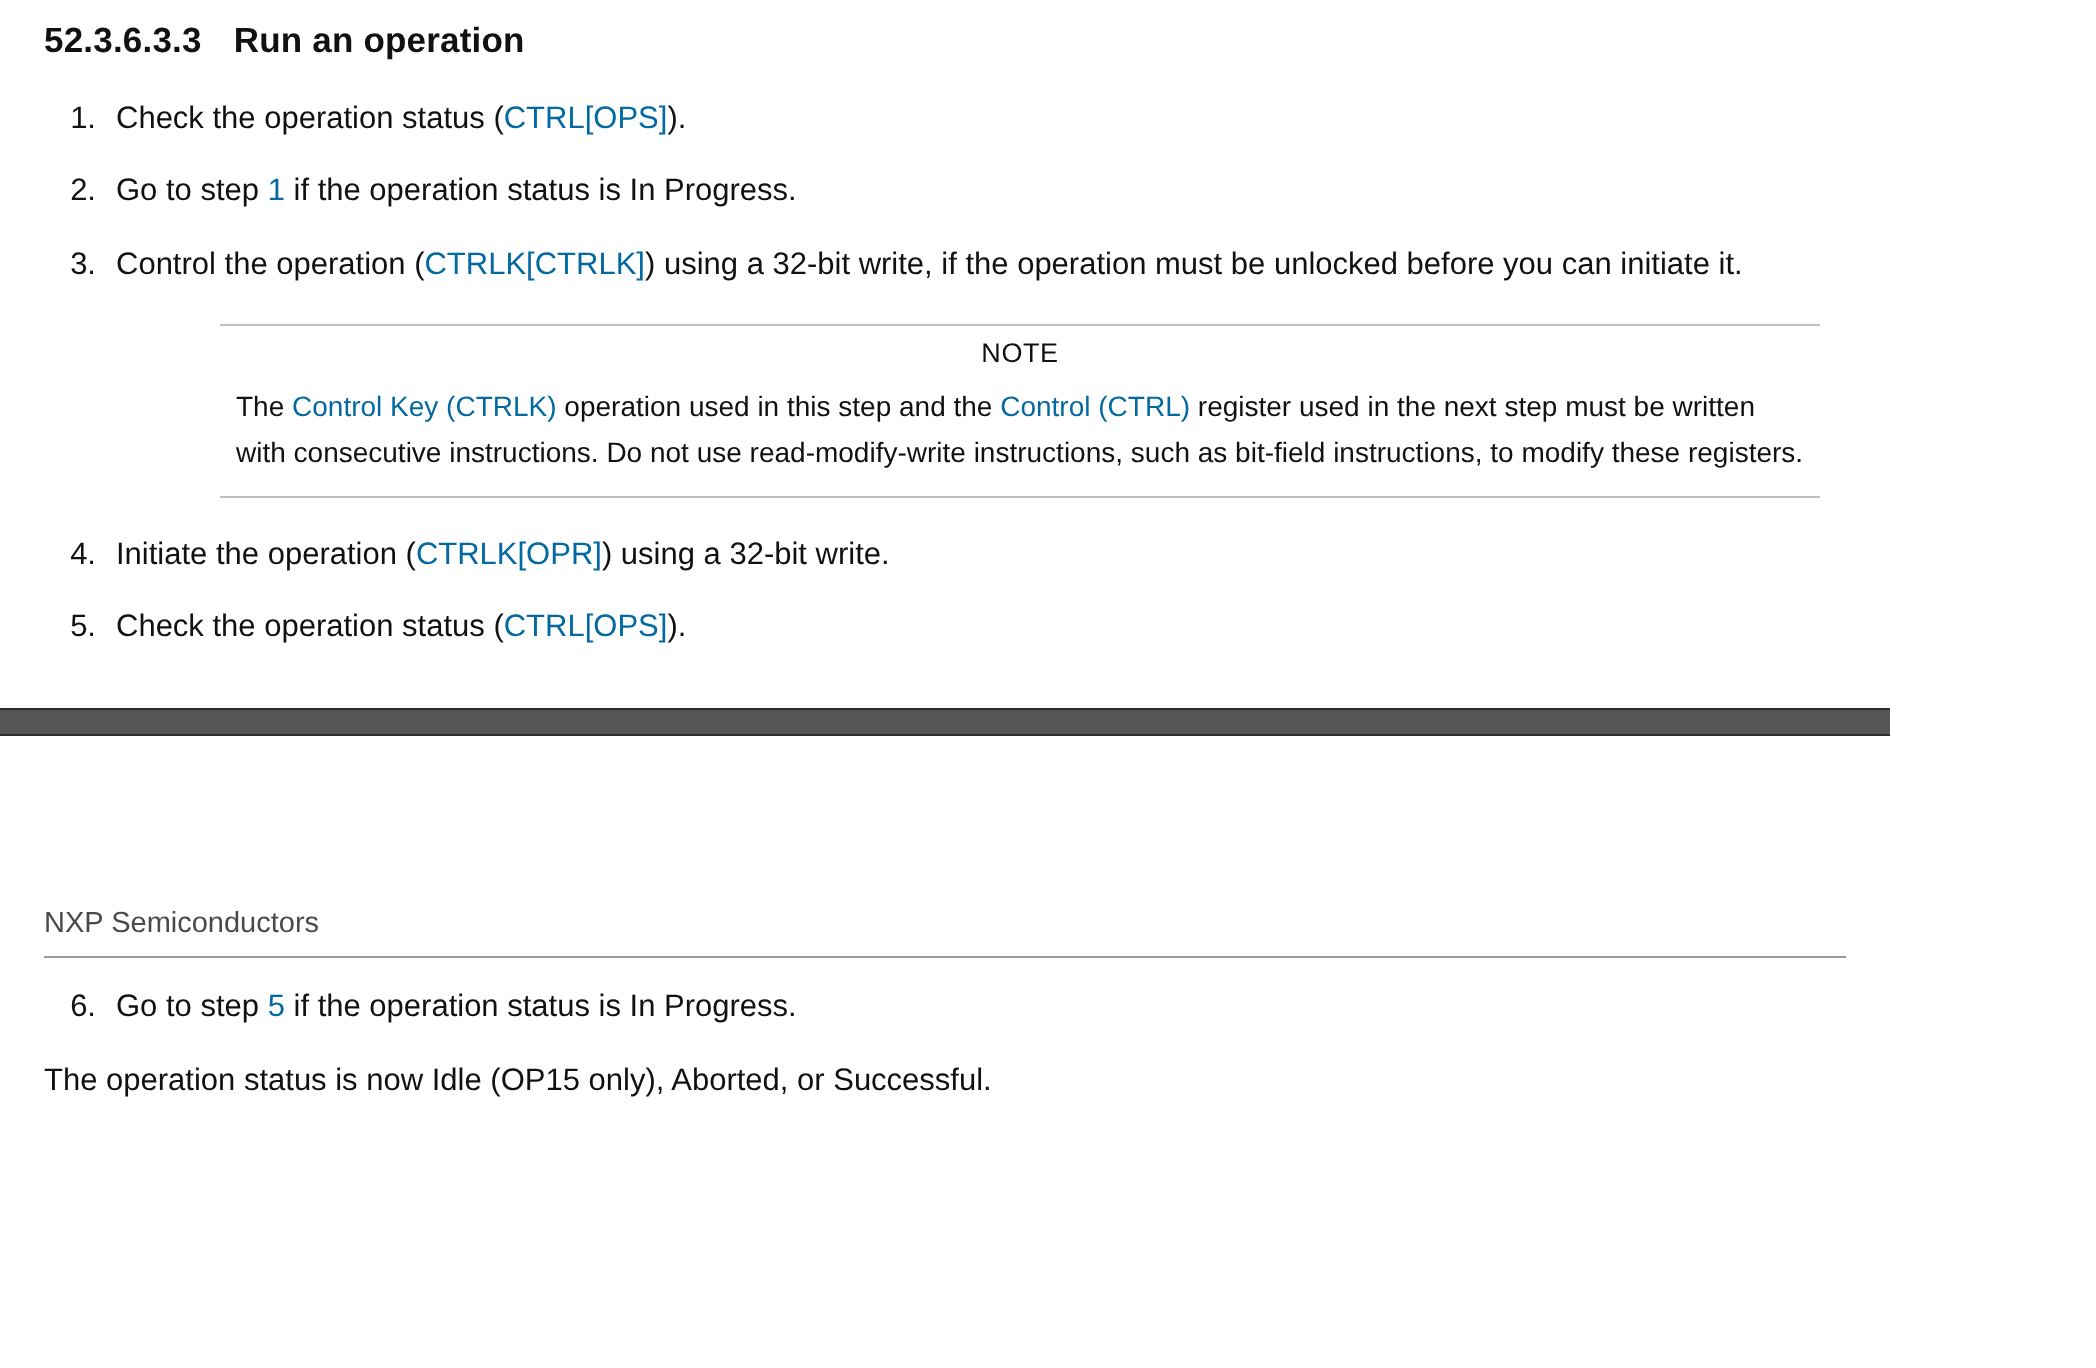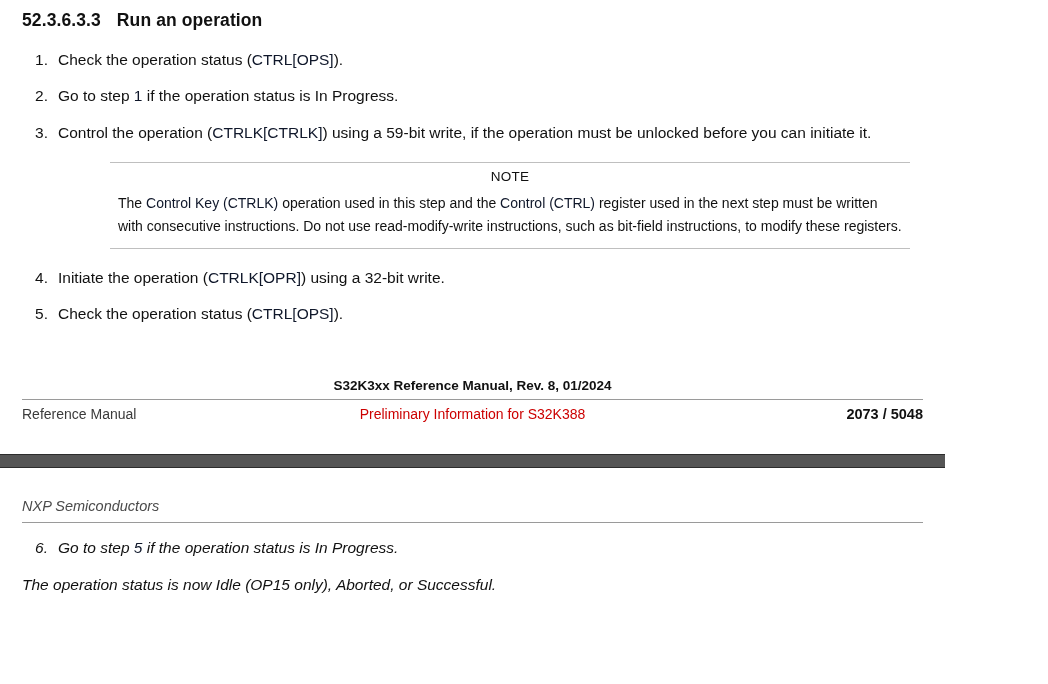--- a/index.html
+++ b/index.html
@@ -57,21 +57,21 @@
     width: 30px;
     min-width: 30px;
     text-align: right;
     margin-right: 10px;
     padding-left: 18px;
   }
   .step-text {
     flex: 1;
   }
   .lnk {
-    color: #0f172a;
+    color: #0369a1;
   }
 
   .first-step { margin-top: 18px; }
 
   
   .note-wrap {
     margin: 18px 0 0 110px;
     width: 800px;
   }
   .note-rule {
@@ -142,22 +142,21 @@
   .page-gap {
     margin-top: 28px;
     height: 12px;
     background: #555555;
     border-top: 1px solid #2c2c2c;
     border-bottom: 1px solid #2c2c2c;
   }
 
   
   .p2 {
-    padding-top: 30px;
-    font-style: italic;
+    padding-top: 86px;
   }
   .p2-company {
     font-size: 14.5px;
     color: #4a4a4a;
     padding-left: 22px;
   }
   .p2-rule {
     border: 0;
     border-top: 1px solid #9a9a9a;
     margin: 8px 22px 0 22px;
@@ -191,21 +190,21 @@
       <li class="step first-step">
         <span class="step-num">1.</span>
         <span class="step-text"><span>Check the operation status (</span><span class="lnk">CTRL[OPS]</span><span>).</span></span>
       </li>
       <li class="step">
         <span class="step-num">2.</span>
         <span class="step-text"><span>Go to step </span><span class="lnk">1</span><span> if the operation status is In Progress.</span></span>
       </li>
       <li class="step">
         <span class="step-num">3.</span>
-        <span class="step-text"><span>Control the operation (</span><span class="lnk">CTRLK[CTRLK]</span><span>) using a 59-bit write, if the operation must be unlocked before you can initiate it.</span></span>
+        <span class="step-text"><span>Control the operation (</span><span class="lnk">CTRLK[CTRLK]</span><span>) using a 32-bit write, if the operation must be unlocked before you can initiate it.</span></span>
       </li>
     </ol>
 
   <div class="note-wrap">
     <hr class="note-rule">
     <div class="note-title">NOTE</div>
     <div class="note-body" id="note-body"><span>The </span><span class="lnk">Control Key (CTRLK)</span><span> operation used in this step and the </span><span class="lnk">Control (CTRL)</span><span> register used in the next step must be written with consecutive instructions. Do not use read-modify-write instructions, such as bit-field instructions, to modify these registers.</span></div>
     <hr class="note-rule">
   </div>
 
@@ -213,29 +212,20 @@
       <li class="step first-step">
         <span class="step-num">4.</span>
         <span class="step-text"><span>Initiate the operation (</span><span class="lnk">CTRLK[OPR]</span><span>) using a 32-bit write.</span></span>
       </li>
       <li class="step">
         <span class="step-num">5.</span>
         <span class="step-text"><span>Check the operation status (</span><span class="lnk">CTRL[OPS]</span><span>).</span></span>
       </li>
     </ol>
 
-  <div class="footer-block">
-    <div class="footer-title">S32K3xx Reference Manual, Rev. 8, 01/2024</div>
-    <hr class="footer-rule">
-    <div class="footer-row">
-      <span class="footer-left">Reference Manual</span>
-      <span class="footer-center">Preliminary Information for S32K388</span>
-      <span class="footer-right">2073 / 5048</span>
-    </div>
-  </div>
 
   <div class="page-gap"></div>
 
   <div class="p2">
     <div class="p2-company">NXP Semiconductors</div>
     <hr class="p2-rule">
 
     <ol class="steps p2-steps" id="steps-page2">
         <li class="step">
           <span class="step-num">6.</span>

